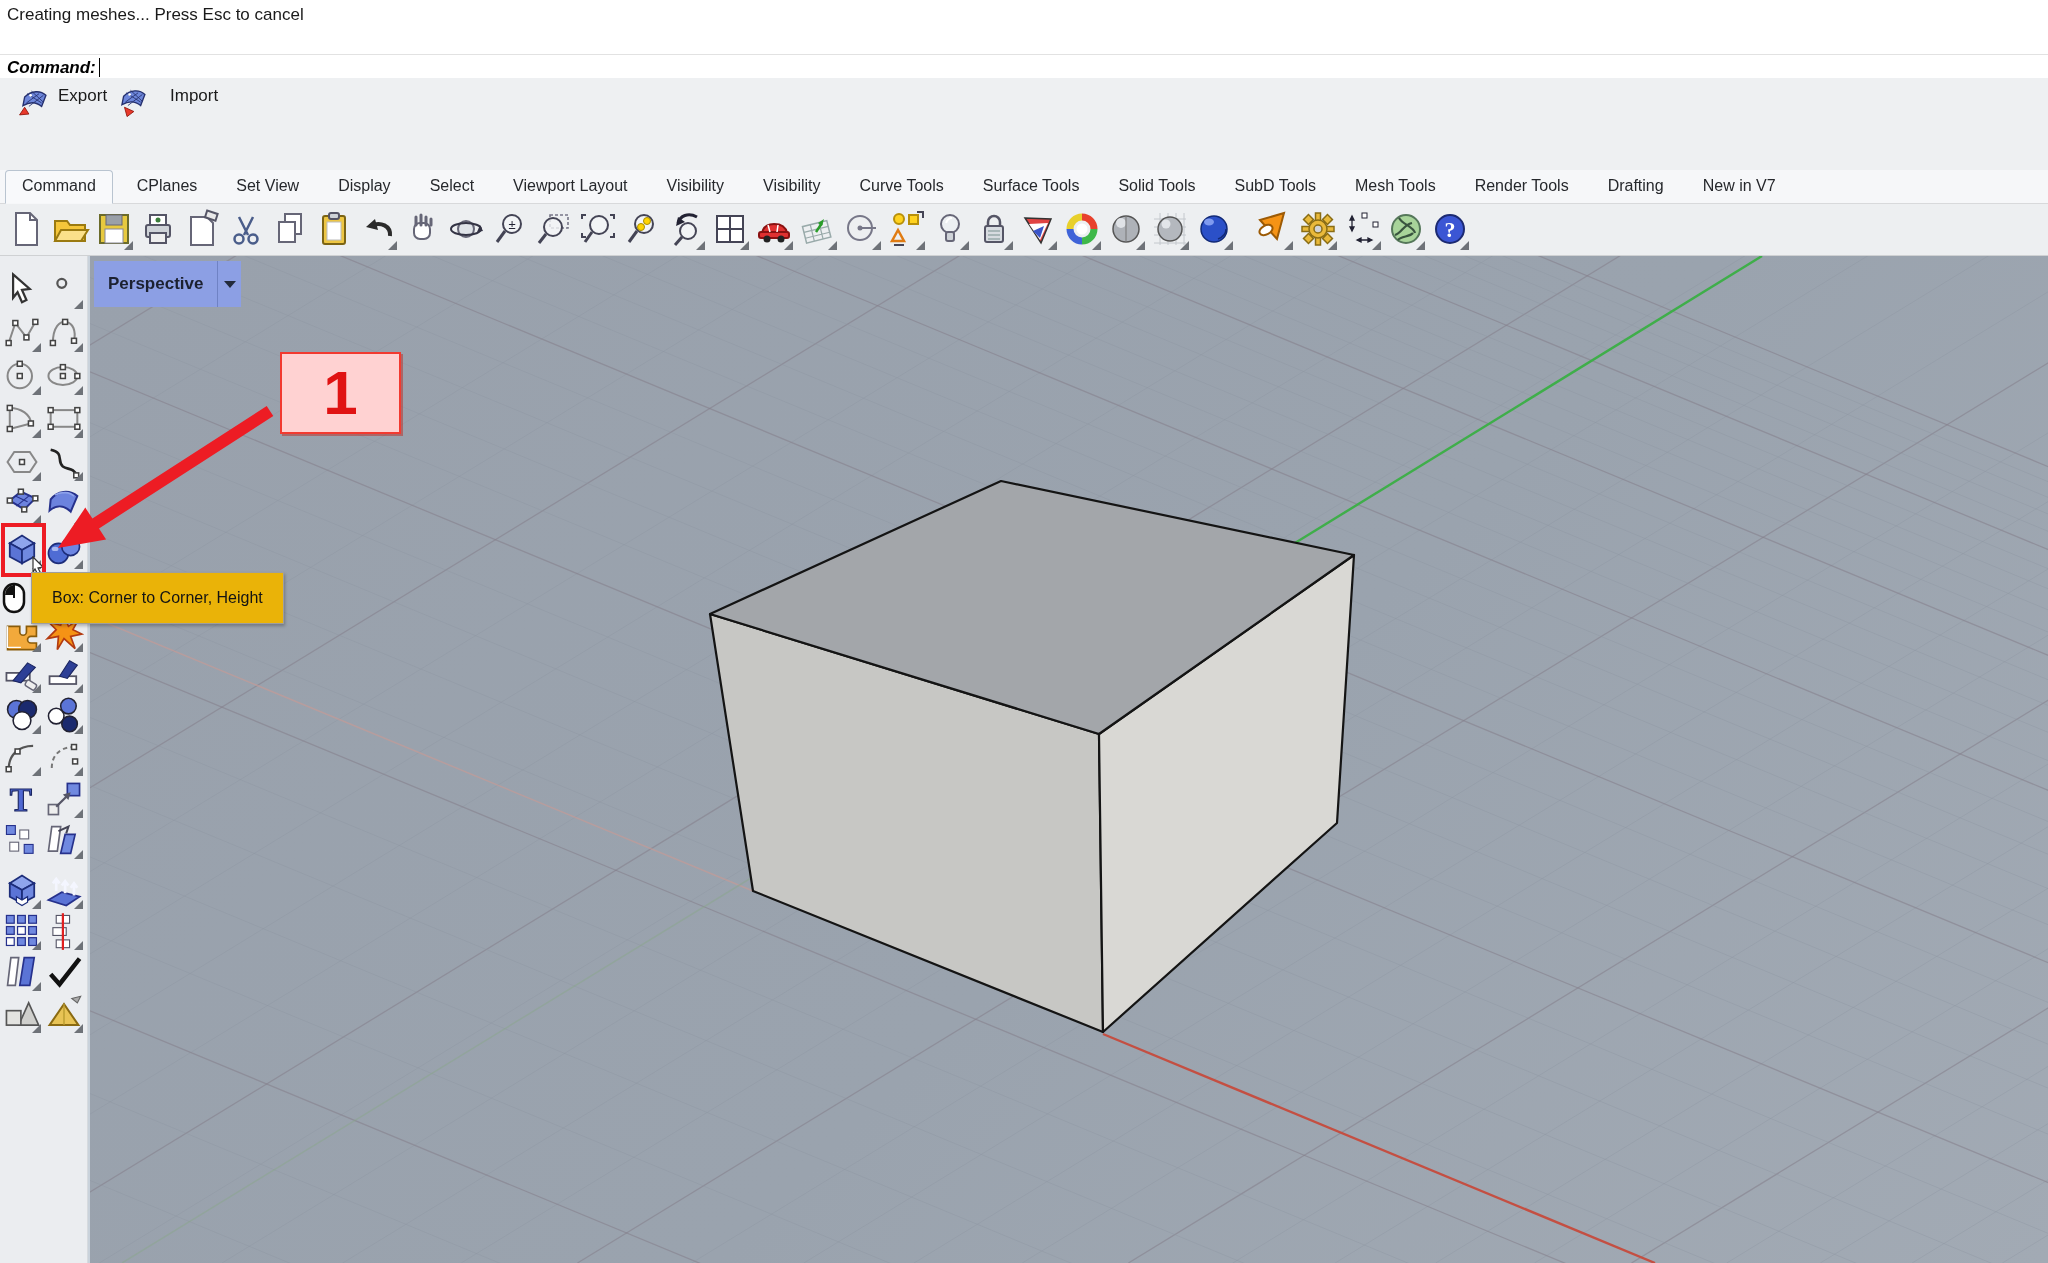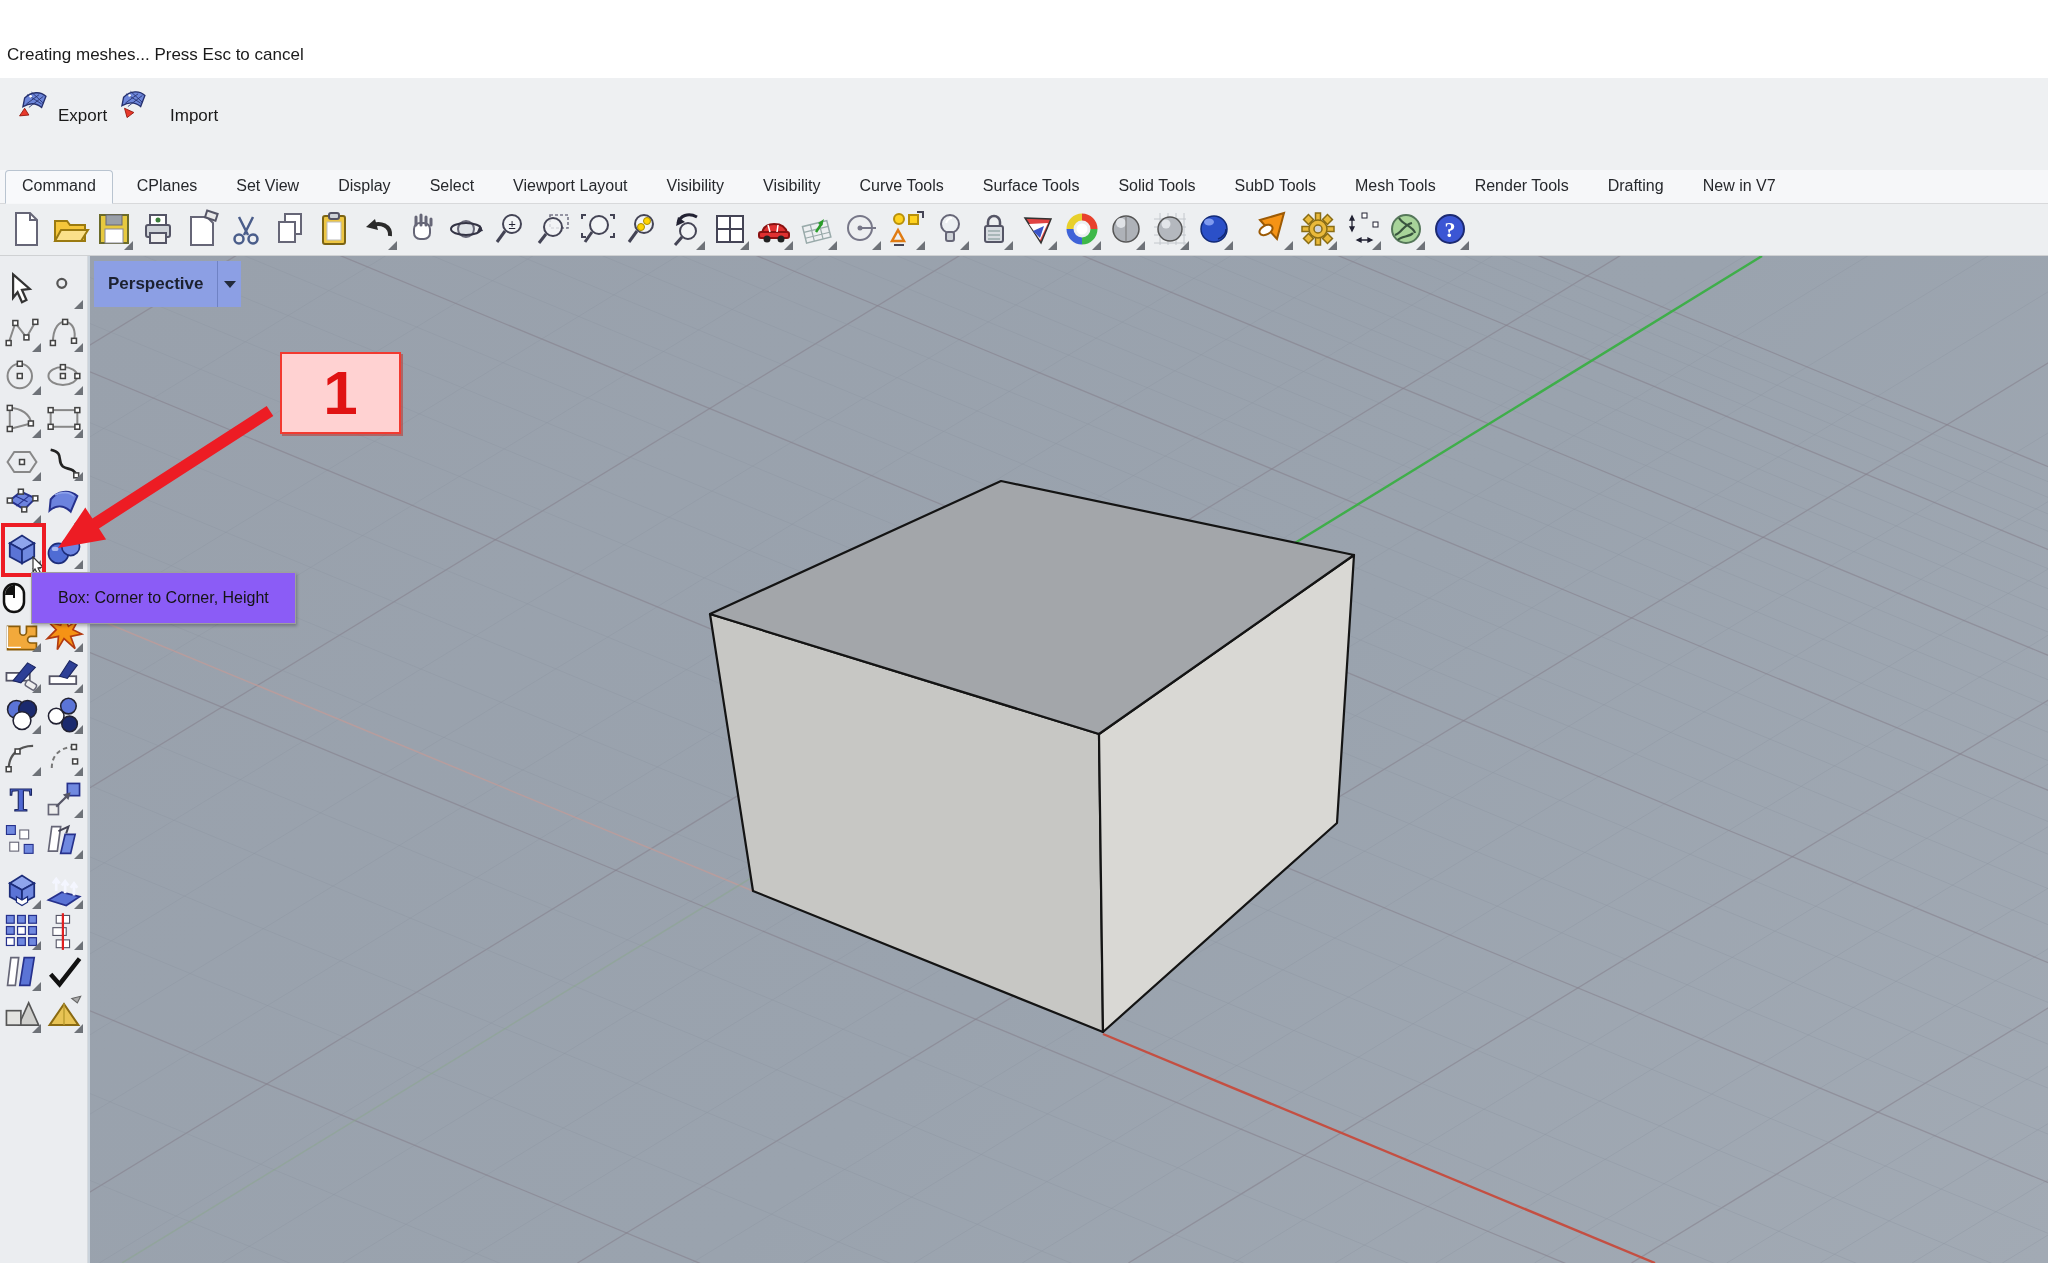--- a/index.html
+++ b/index.html
@@ -1,28 +1,28 @@
 <!DOCTYPE html>
 <html><head>
 <meta charset="utf-8">
 <style>
   html,body{margin:0;padding:0;}
   body{width:2048px;height:1263px;position:relative;overflow:hidden;
        font-family:"Liberation Sans",sans-serif;background:#fff;-webkit-font-smoothing:antialiased;}
   
   .cmd-area{position:absolute;left:0;top:0;width:2048px;height:78px;background:#fff;}
-  .cmd-history{height:51px;border-bottom:1px solid #e2e2e2;padding-top:3px;margin-top:40px;}
+  .cmd-history{height:51px;border-bottom:1px solid #e2e2e2;padding-top:3px;}
   .cmd-line{height:24px;line-height:24px;padding-left:7px;font-size:17px;color:#1a1a1a;}
   .cmd-prompt{height:25px;line-height:25px;border-bottom:1px solid #cccccc;padding-left:7px;
               font-size:17px;color:#000;display:flex;align-items:center;font-style:italic;}
   .cmd-prompt b{font-weight:bold;}
   .caret{display:inline-block;width:1.5px;height:19px;background:#000;margin-left:3px;}
   
   .macro-bar{position:absolute;left:0;top:78px;width:2048px;height:92px;background:#eef0f2;}
-  .macro-btn{position:absolute;top:8px;display:flex;align-items:flex-end;gap:6px;height:40px;
+  .macro-btn{position:absolute;top:8px;display:flex;align-items:flex-start;gap:6px;height:40px;
              font-size:17px;color:#1a1a1a;cursor:default;padding:0 6px;border-radius:3px;}
   .macro-btn svg{width:36px;height:34px;}
   
   .tab-bar{position:absolute;left:0;top:170px;width:2048px;height:34px;background:#f6f7f9;
            border-bottom:1px solid #d8d9db;display:flex;align-items:flex-end;padding-left:5px;
            box-sizing:border-box;font-size:16px;color:#26282c;}
   .tab{padding:6px 0 8px 0;margin-right:39px;white-space:nowrap;}
   .tab.active{border:1px solid #b9c4d0;border-bottom:1px solid #f6f7f9;border-radius:4px 4px 0 0;
               background:#f8f9fb;padding:6px 16px 8px 16px;margin-right:24px;margin-bottom:-1px;}
   
@@ -52,22 +52,22 @@
   
   .hl-rect{position:absolute;left:1px;top:523px;width:45px;height:54px;border:4px solid #ed1c24;
            box-sizing:border-box;z-index:50;}
   .arrow-svg{position:absolute;left:0;top:0;width:2048px;height:1263px;z-index:60;pointer-events:none;}
   .ann-box{position:absolute;left:280px;top:352px;width:121px;height:82px;background:#ffd2d2;
            border:2px solid #f23a30;box-sizing:border-box;z-index:70;
            box-shadow:2px 2px 0 rgba(190,30,20,.45);display:flex;align-items:center;justify-content:center;}
   .ann-box span{font-size:62px;font-weight:bold;color:#e01313;line-height:1;}
   .tooltip-wrap{position:absolute;left:2px;top:572px;display:flex;align-items:center;gap:5px;z-index:80;}
   .tooltip-wrap .mouse{width:24px;height:32px;}
-  .tooltip-box{background:#8b5cf6;border:1px solid #9e9e9e;height:52px;box-sizing:border-box;
-               display:flex;align-items:center;padding:0 26px;font-size:16px;color:#141414;
+  .tooltip-box{background:#eab308;border:1px solid #9e9e9e;height:52px;box-sizing:border-box;
+               display:flex;align-items:center;padding:0 20px;font-size:16px;color:#141414;
                box-shadow:1px 2px 3px rgba(0,0,0,.25);white-space:nowrap;}
 </style>
 </head>
 <body>
 
 <div class="cmd-area">
   <div class="cmd-history">
     <div class="cmd-line">Creating meshes... Press Esc to cancel</div>
   </div>
   <div class="cmd-prompt">

